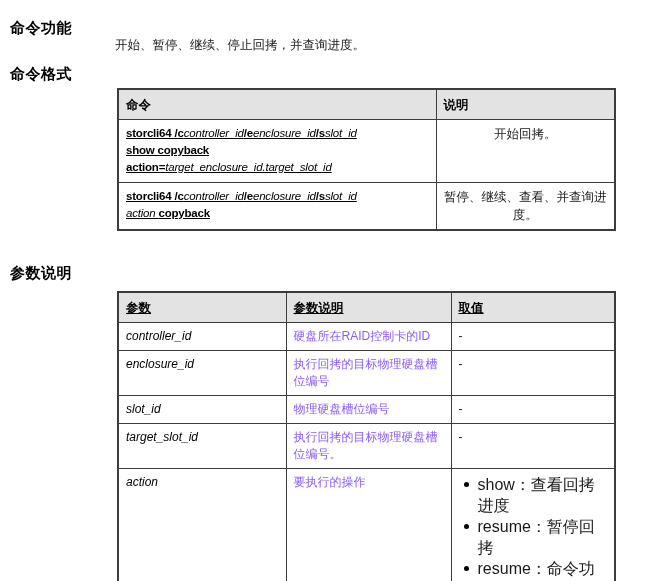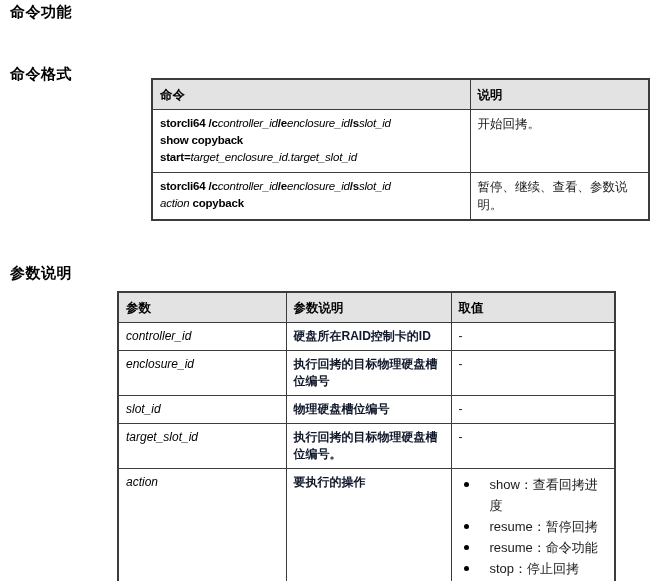--- a/index.html
+++ b/index.html
@@ -9,107 +9,108 @@
     background:#ffffff;
     font-family:"Liberation Sans","DejaVu Sans",sans-serif;
     color:#000000;
     overflow:hidden;
   }
   .sec-heading{
     position:absolute;left:10px;
     font-size:15px;font-weight:bold;color:#000000;
     letter-spacing:0.5px;
   }
-  #h-function{top:3px;font-family:Liberation Mono, monospace;}
+  #h-function{top:19px;font-family:Liberation Mono, monospace;}
   #h-format{top:65px;font-family:Liberation Mono, monospace;}
   #h-params{top:264px;}
   .body-para{
     position:absolute;left:115px;top:37px;
     font-size:12.5px;color:#1a1a1a;
   }
   table{
     position:absolute;left:117px;
     border-collapse:collapse;
     table-layout:fixed;
     width:497px;
     border:2px solid #3c3c3c;
   }
-  #format-table{top:78px;margin-left:34px;}
+  #format-table{top:88px;}
   #param-table{top:291px;}
   th,td{
     border:1px solid #3c3c3c;
     vertical-align:top;
     text-align:left;
     padding:5px 7px;
     overflow:hidden;
   }
   th{
     background:#e3e3e3;
     font-size:12.5px;font-weight:bold;color:#000000;
     padding-top:7px;
   }
   #format-table tr.hdr{height:30px;}
   #format-table tr.r1{height:63px;}
   #format-table tr.r2{height:41px;}
-  .cmd-cell{font-size:11.5px;letter-spacing:-0.2px;}
+  .cmd-cell{font-size:11.5px;letter-spacing:-0.2px;text-decoration:underline;}
   .cmd-line{white-space:nowrap;line-height:17px;}
   .sb{font-weight:bold;}
   .si{font-style:italic;}
-  .desc-cell{font-size:12.5px;line-height:18px;color:#1a1a1a;}
-  #param-table tr.hdr{height:29px;}
+  .desc-cell{font-size:12.5px;line-height:18px;color:#1a1a1a;text-align:center;}
+  #param-table tr.hdr{height:29px;text-decoration:underline;}
   #param-table tr.pr1{height:27px;}
   #param-table tr.pr2{height:29px;}
   #param-table tr.pr3{height:26px;}
   #param-table tr.pr4{height:38px;}
   #param-table tr.pr5{height:43px;margin-top:19px;}
   #param-table tr.pr6{height:93px;}
   .param-cell{font-size:12px;font-style:italic;line-height:16px;}
-  .pdesc-cell{font-size:12px;line-height:17px;color:#0f172a;font-weight:bold;}
+  .pdesc-cell{font-size:12px;line-height:17px;color:#8b5cf6;}
   .value-cell{font-size:12px;line-height:17px;color:#1a1a1a;}
   .bullet-list{margin:0;padding:0 0 0 5px;list-style:none;}
-  .bullet-item{display:flex;line-height:21px;font-size:13px;color:#1a1a1a;gap:12px;}
+  .bullet-item{display:flex;line-height:21px;font-size:16px;color:#1a1a1a;}
   .dot{
     flex:0 0 auto;width:5px;height:5px;border-radius:50%;
     background:#000000;margin:8px 9px 0 0;
   }
 </style>
 </head>
 <body>
 
 <div class="page">
 
   <div id="h-function" class="sec-heading">命令功能</div>
 
+  <div class="body-para">开始、暂停、继续、停止回拷，并查询进度。</div>
 
   <div id="h-format" class="sec-heading">命令格式</div>
 
   <table id="format-table">
     <colgroup>
         <col style="width:318px">
         <col style="width:179px">
       </colgroup>
     <tbody>
         <tr class="hdr">
       <th>命令</th>
       <th>说明</th>
     </tr>
     <tr class="r1">
       <td class="cmd-cell">
         <div class="cmd-line"><span class="sb">storcli64 /c</span><span class="si">controller_id</span><span class="sb">/e</span><span class="si">enclosure_id</span><span class="sb">/s</span><span class="si">slot_id</span></div>
         <div class="cmd-line"><span class="sb">show copyback</span></div>
-        <div class="cmd-line"><span class="sb">start=</span><span class="si">target_enclosure_id.target_slot_id</span></div>
+        <div class="cmd-line"><span class="sb">action=</span><span class="si">target_enclosure_id.target_slot_id</span></div>
       </td>
       <td class="desc-cell">开始回拷。</td>
     </tr>
     <tr class="r2">
       <td class="cmd-cell">
         <div class="cmd-line"><span class="sb">storcli64 /c</span><span class="si">controller_id</span><span class="sb">/e</span><span class="si">enclosure_id</span><span class="sb">/s</span><span class="si">slot_id</span></div>
         <div class="cmd-line"><span class="si">action </span><span class="sb">copyback</span></div>
       </td>
-      <td class="desc-cell">暂停、继续、查看、参数说明。</td>
+      <td class="desc-cell">暂停、继续、查看、并查询进度。</td>
     </tr>
   </tbody>
     </table>
 
   <div id="h-params" class="sec-heading">参数说明</div>
 
   <table id="param-table">
     <colgroup>
         <col style="width:168px">
         <col style="width:165px">

